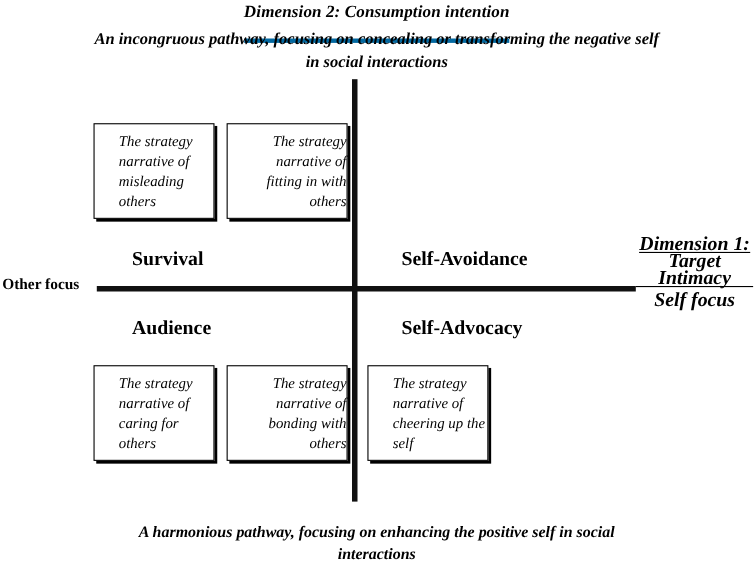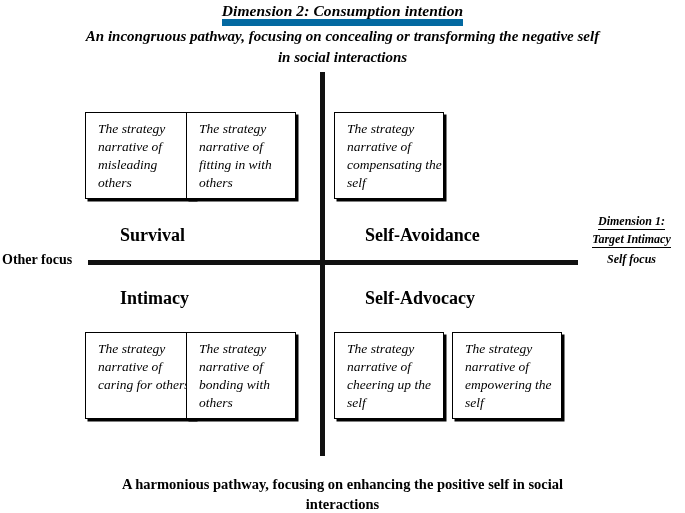--- a/index.html
+++ b/index.html
@@ -23,42 +23,43 @@
     left: 0;
     top: 2px;
     width: 685px;
     text-align: center;
     font-size: 15.5px;
     font-weight: bold;
     font-style: italic;
     letter-spacing: 0.1px;
   }
   .dim2-title span {
-    border-bottom: 7px solid #0369a1;
-    padding-bottom: 0px;
+    border-bottom: 4px solid #0369a1;
+    padding-bottom: 16px;
   }
   .top-caption {
     position: absolute;
     left: 80px;
     top: 26px;
     width: 525px;
     text-align: center;
     font-size: 15px;
     font-weight: bold;
     font-style: italic;
     line-height: 21px;
   }
   .bottom-caption {
     position: absolute;
     left: 100px;
     top: 474px;
     width: 485px;
     text-align: center;
     font-size: 14.5px;
     font-weight: bold;
+    font-style: italic;
     line-height: 20px;
   }
 
   
   .axis-v {
     position: absolute;
     left: 320px;
     top: 72px;
     width: 5px;
     height: 384px;
@@ -81,21 +82,21 @@
     font-size: 14px;
     font-weight: bold;
     white-space: nowrap;
   }
   .dim1-block {
     position: absolute;
     left: 578px;
     top: 212px;
     width: 107px;
     text-align: center;
-    font-size: 12px;
+    font-size: 18px;
     font-weight: bold;
     font-style: italic;
     line-height: 18px;
   }
   .dim1-block .u {
     border-bottom: 1.6px solid #000;
     display: inline-block;
     line-height: 15px;
   }
   .dim1-block .plain {
@@ -120,26 +121,26 @@
     position: absolute;
     width: 110px;
     height: 87px;
     border: 1.5px solid #000;
     box-shadow: 2.5px 2.5px 0 0 #000;
     background: #ffffff;
     box-sizing: border-box;
     font-size: 13.5px;
     font-style: italic;
     line-height: 18px;
-    padding: 7px 0 0 12px;
+    padding: 7px 0 0 22px;
   }
   .r-top { top: 112px; }
   .r-bot { top: 332px; }
   .c1 { left: 85px; }
-  .c2 { left: 186px; }
+  .c2 { left: 206px; text-align: right; }
   .c3 { left: 334px; }
   .c4 { left: 452px; }
 </style>
 </head>
 <body>
 
 <div id="canvas">
 
   <div class="dim2-title">
     <span>Dimension 2: Consumption intention</span>
@@ -153,29 +154,27 @@
   <div class="other-focus">Other focus</div>
 
   <div class="dim1-block">
     <div><span class="u">Dimension 1:</span></div>
     <div><span class="u">Target Intimacy</span></div>
     <div><span class="plain">Self focus</span></div>
   </div>
 
   <div class="quad-label quad-survival">Survival</div>
   <div class="quad-label quad-selfavoidance">Self-Avoidance</div>
-  <div class="quad-label quad-intimacy">Intimacy</div>
+  <div class="quad-label quad-intimacy">Audience</div>
   <div class="quad-label quad-selfadvocacy">Self-Advocacy</div>
 
   <div class="sbox r-top c1">The strategy narrative of misleading others</div>
   <div class="sbox r-top c2">The strategy narrative of fitting in with others</div>
 
-  <div class="sbox r-top c3">The strategy narrative of compensating the self</div>
 
   <div class="sbox r-bot c1">The strategy narrative of caring for others</div>
   <div class="sbox r-bot c3">The strategy narrative of cheering up the self</div>
 
   <div class="sbox r-bot c2">The strategy narrative of bonding with others</div>
-  <div class="sbox r-bot c4">The strategy narrative of empowering the self</div>
 
   <div class="bottom-caption">A harmonious pathway, focusing on enhancing the positive self in social interactions</div>
 
 </div>
 
 </body></html>

